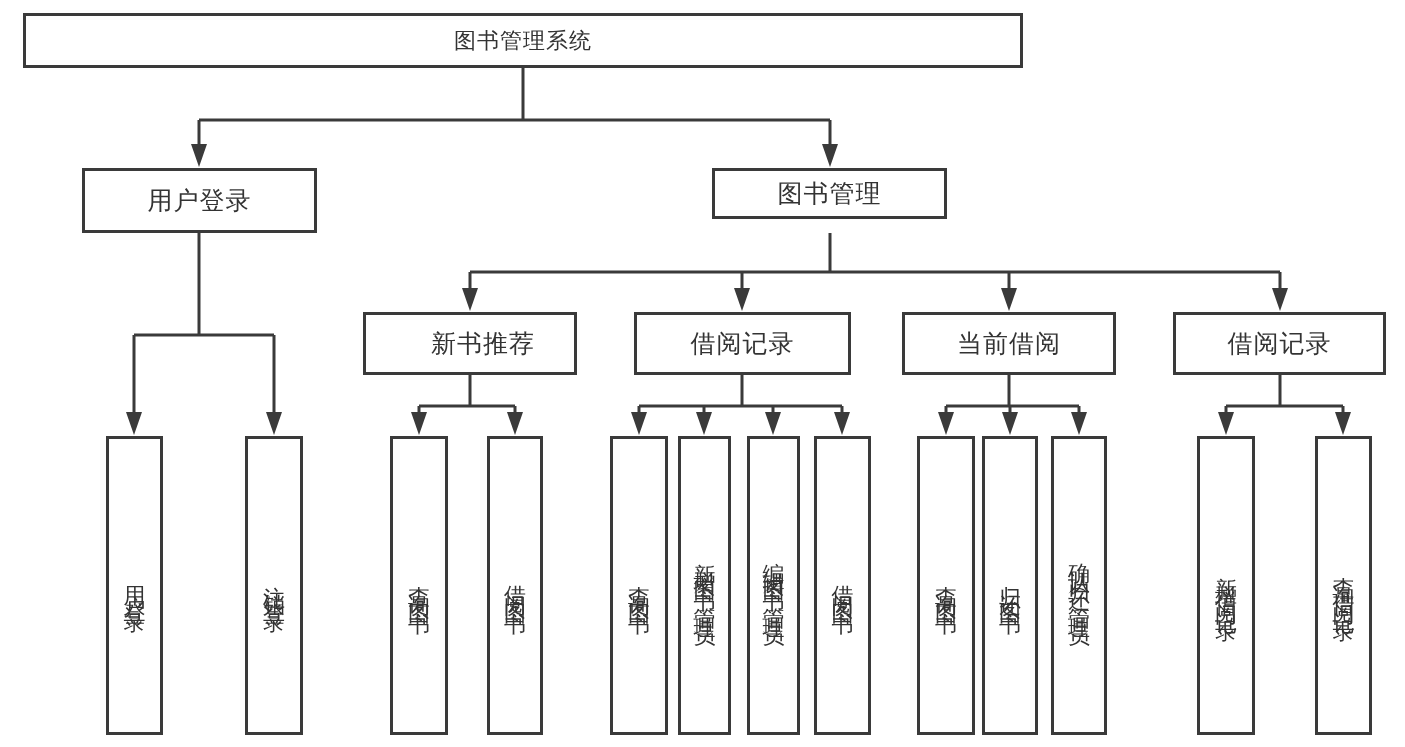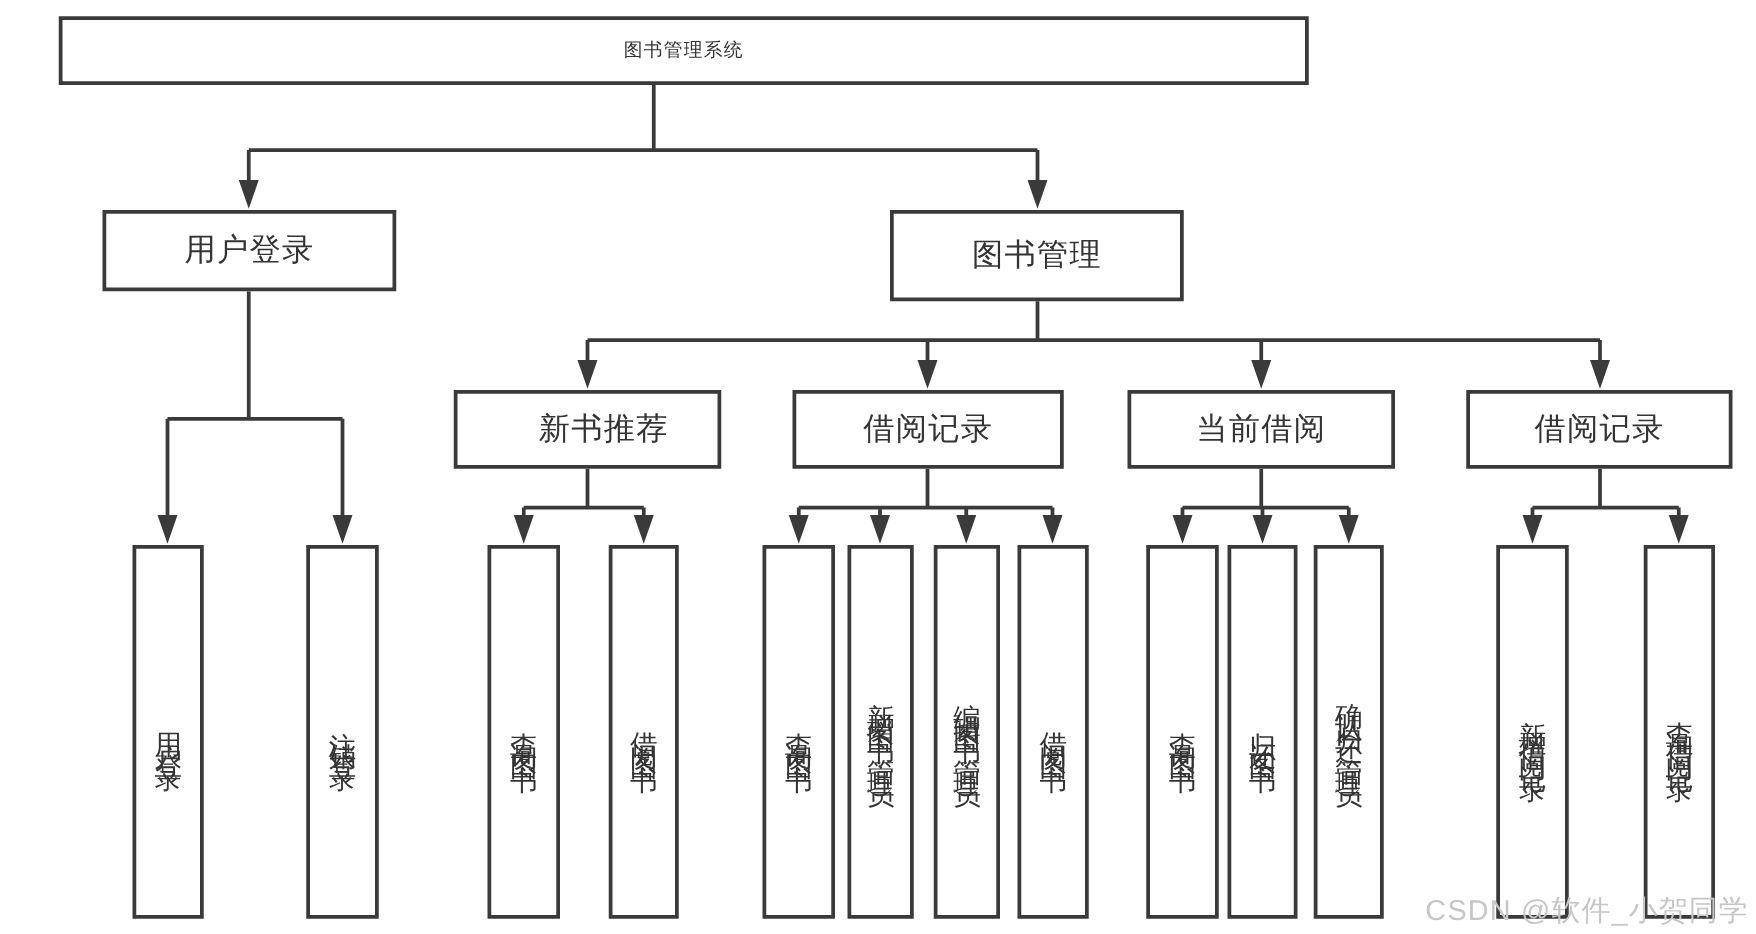--- a/index.html
+++ b/index.html
@@ -29,21 +29,21 @@
     background: #ffffff;
     border: 3px solid var(--line-color, #3a3a3a);
     color: var(--text-color, #333333);
     display: flex;
     align-items: center;
     justify-content: center;
     text-align: center;
     line-height: 1;
     white-space: nowrap;
   }
-  .node.root   { font-size: 15px; letter-spacing: 1px; margin-left: 24px; }
+  .node.root   { font-size: 22px; letter-spacing: 1px; }
   .node.branch { font-size: 25px; letter-spacing: 1px; }
   .node.leaf {
     font-size: 22px;
     writing-mode: vertical-rl;
     text-orientation: mixed;
     letter-spacing: 9px;
   }
   .node.leaf span { display: block; }
   #watermark {
     position: absolute;
@@ -88,21 +88,21 @@
       <polygon points="1218,412 1234,412 1226,435" fill="#3a3a3a"></polygon>
       <polygon points="1335,412 1351,412 1343,435" fill="#3a3a3a"></polygon>
     </svg>
   <div id="nodes-layer">
       <div class="node root" style="left: 23px; top: 13px; width: 1000px; height: 55px;">
         <span>图书管理系统</span>
       </div>
       <div class="node branch" style="left: 82px; top: 168px; width: 235px; height: 65px;">
         <span>用户登录</span>
       </div>
-      <div class="node branch" style="left: 712px; top: 168px; width: 235px; height: 73px;">
+      <div class="node branch" style="left: 712px; top: 168px; width: 235px; height: 51px;">
         <span>图书管理</span>
       </div>
       <div class="node branch" style="left: 363px; top: 312px; width: 214px; height: 63px; padding-left: 26px;">
         <span>新书推荐</span>
       </div>
       <div class="node branch" style="left: 634px; top: 312px; width: 217px; height: 63px;">
         <span>借阅记录</span>
       </div>
       <div class="node branch" style="left: 902px; top: 312px; width: 214px; height: 63px; align-items: center;">
         <span>当前借阅</span>
@@ -143,14 +143,13 @@
       <div class="node leaf" style="left: 1051px; top: 436px; width: 56px; height: 299px;">
         <span>确认归还（管理员）</span>
       </div>
       <div class="node leaf" style="left: 1197px; top: 436px; width: 58px; height: 299px;">
         <span>新增借阅记录</span>
       </div>
       <div class="node leaf" style="left: 1315px; top: 436px; width: 57px; height: 299px;">
         <span>查询借阅记录</span>
       </div>
     </div>
-  <div id="watermark">CSDN @软件_小贺同学</div>
 </div>
 
 </body></html>

